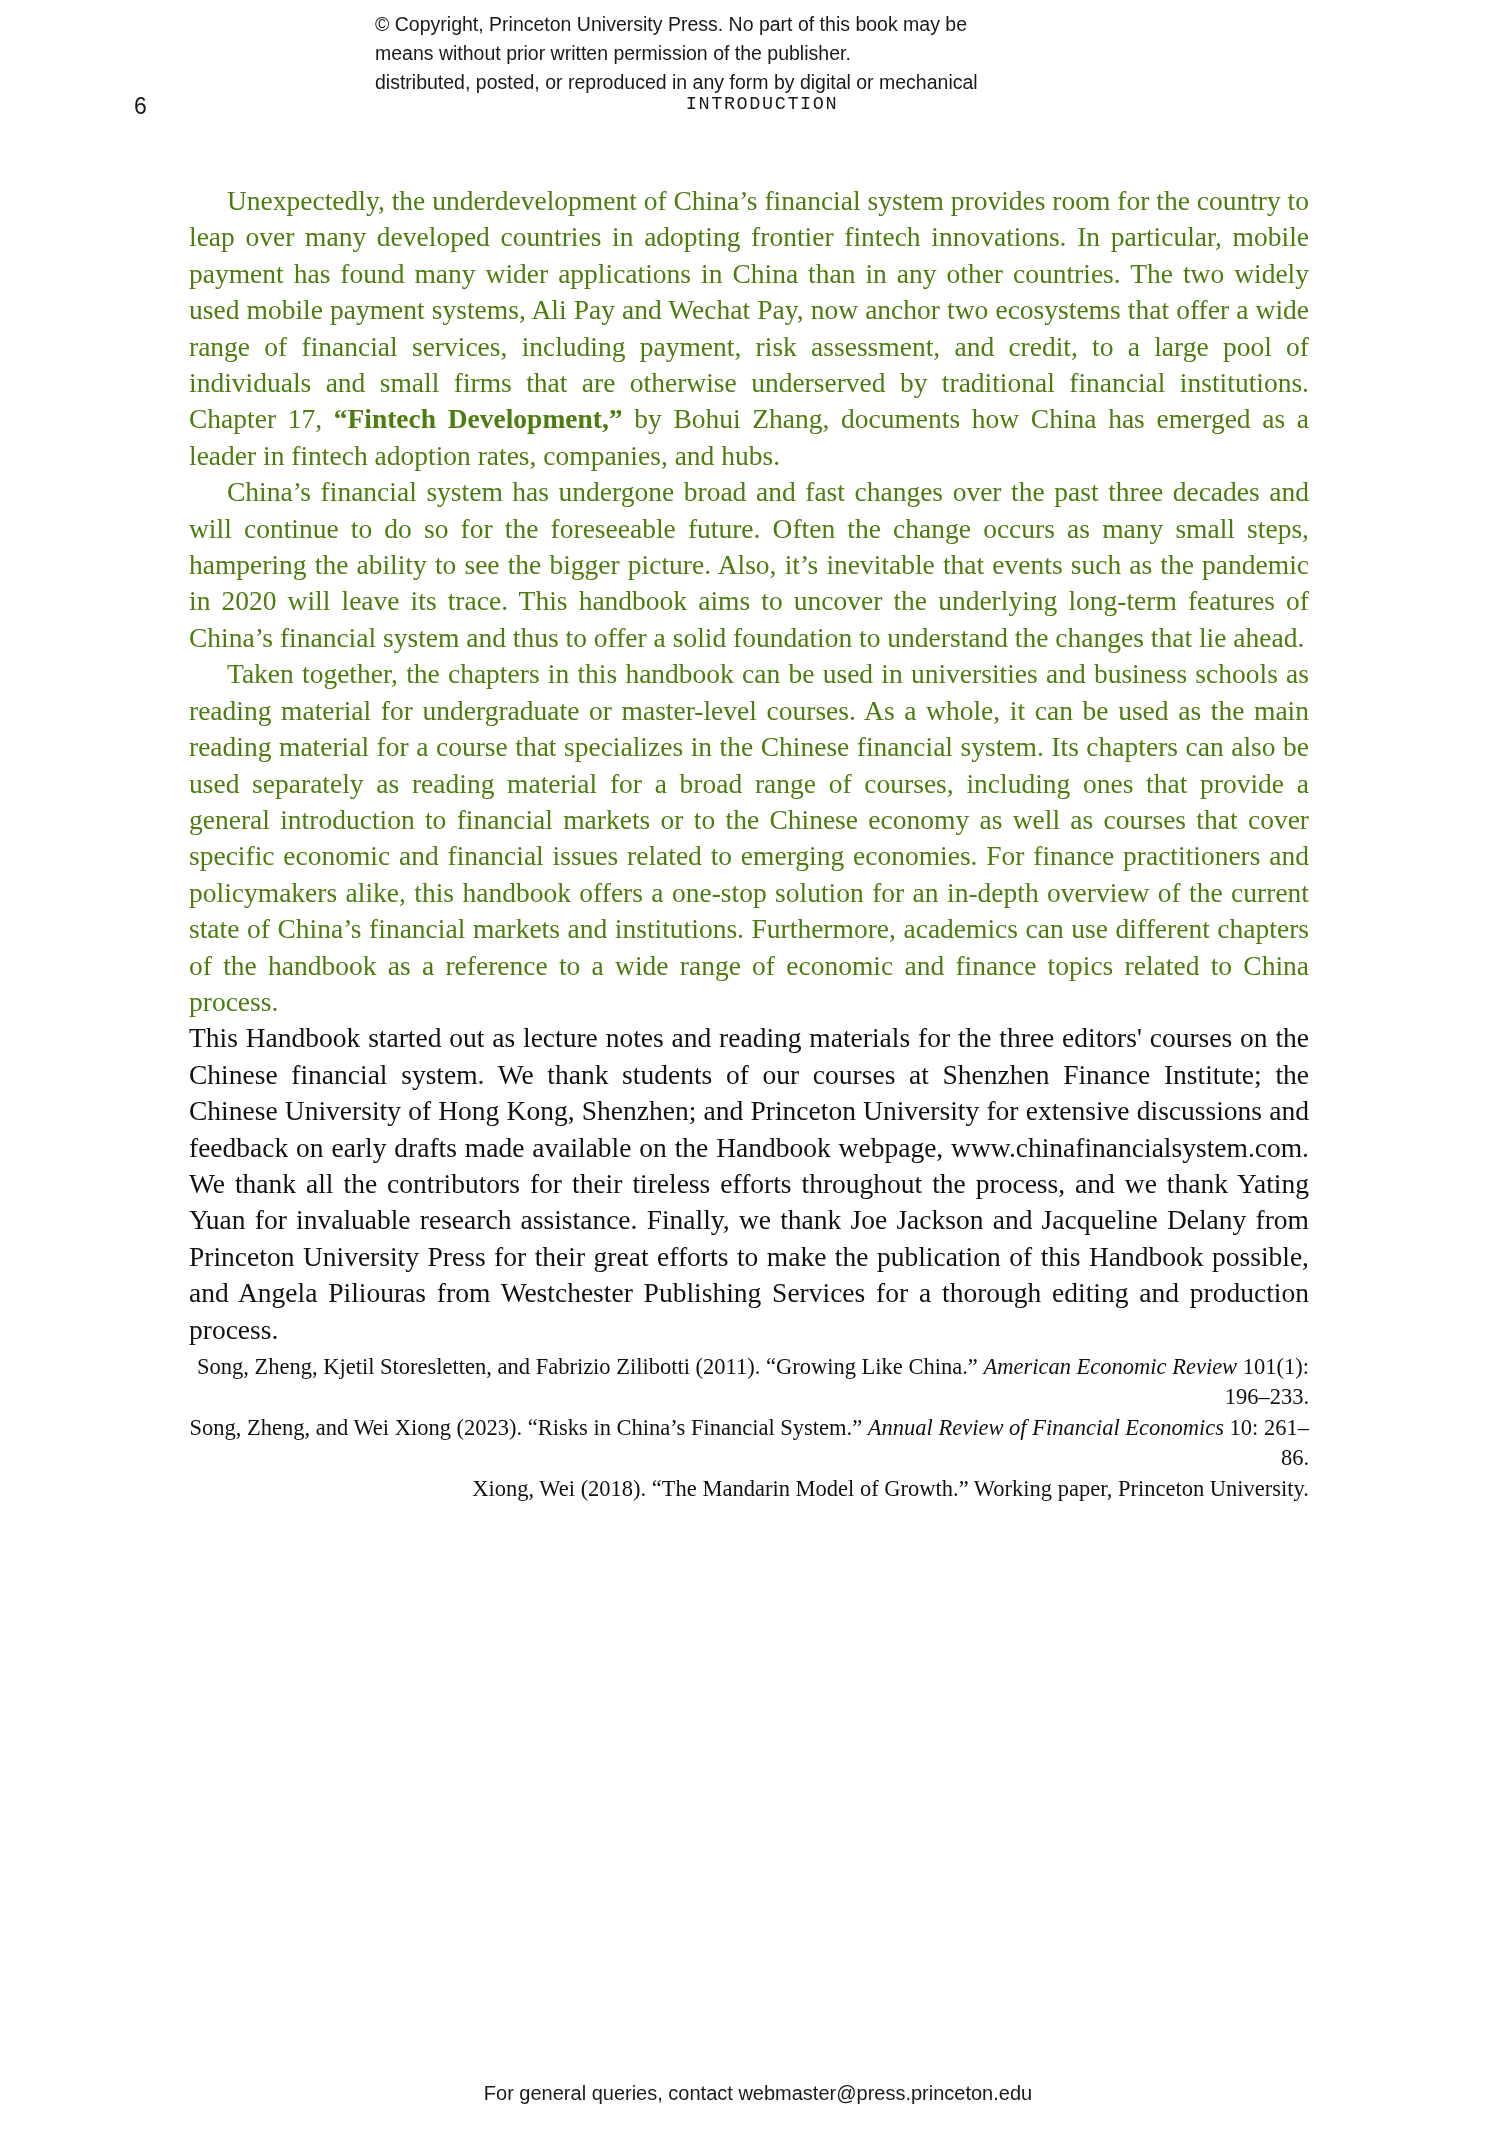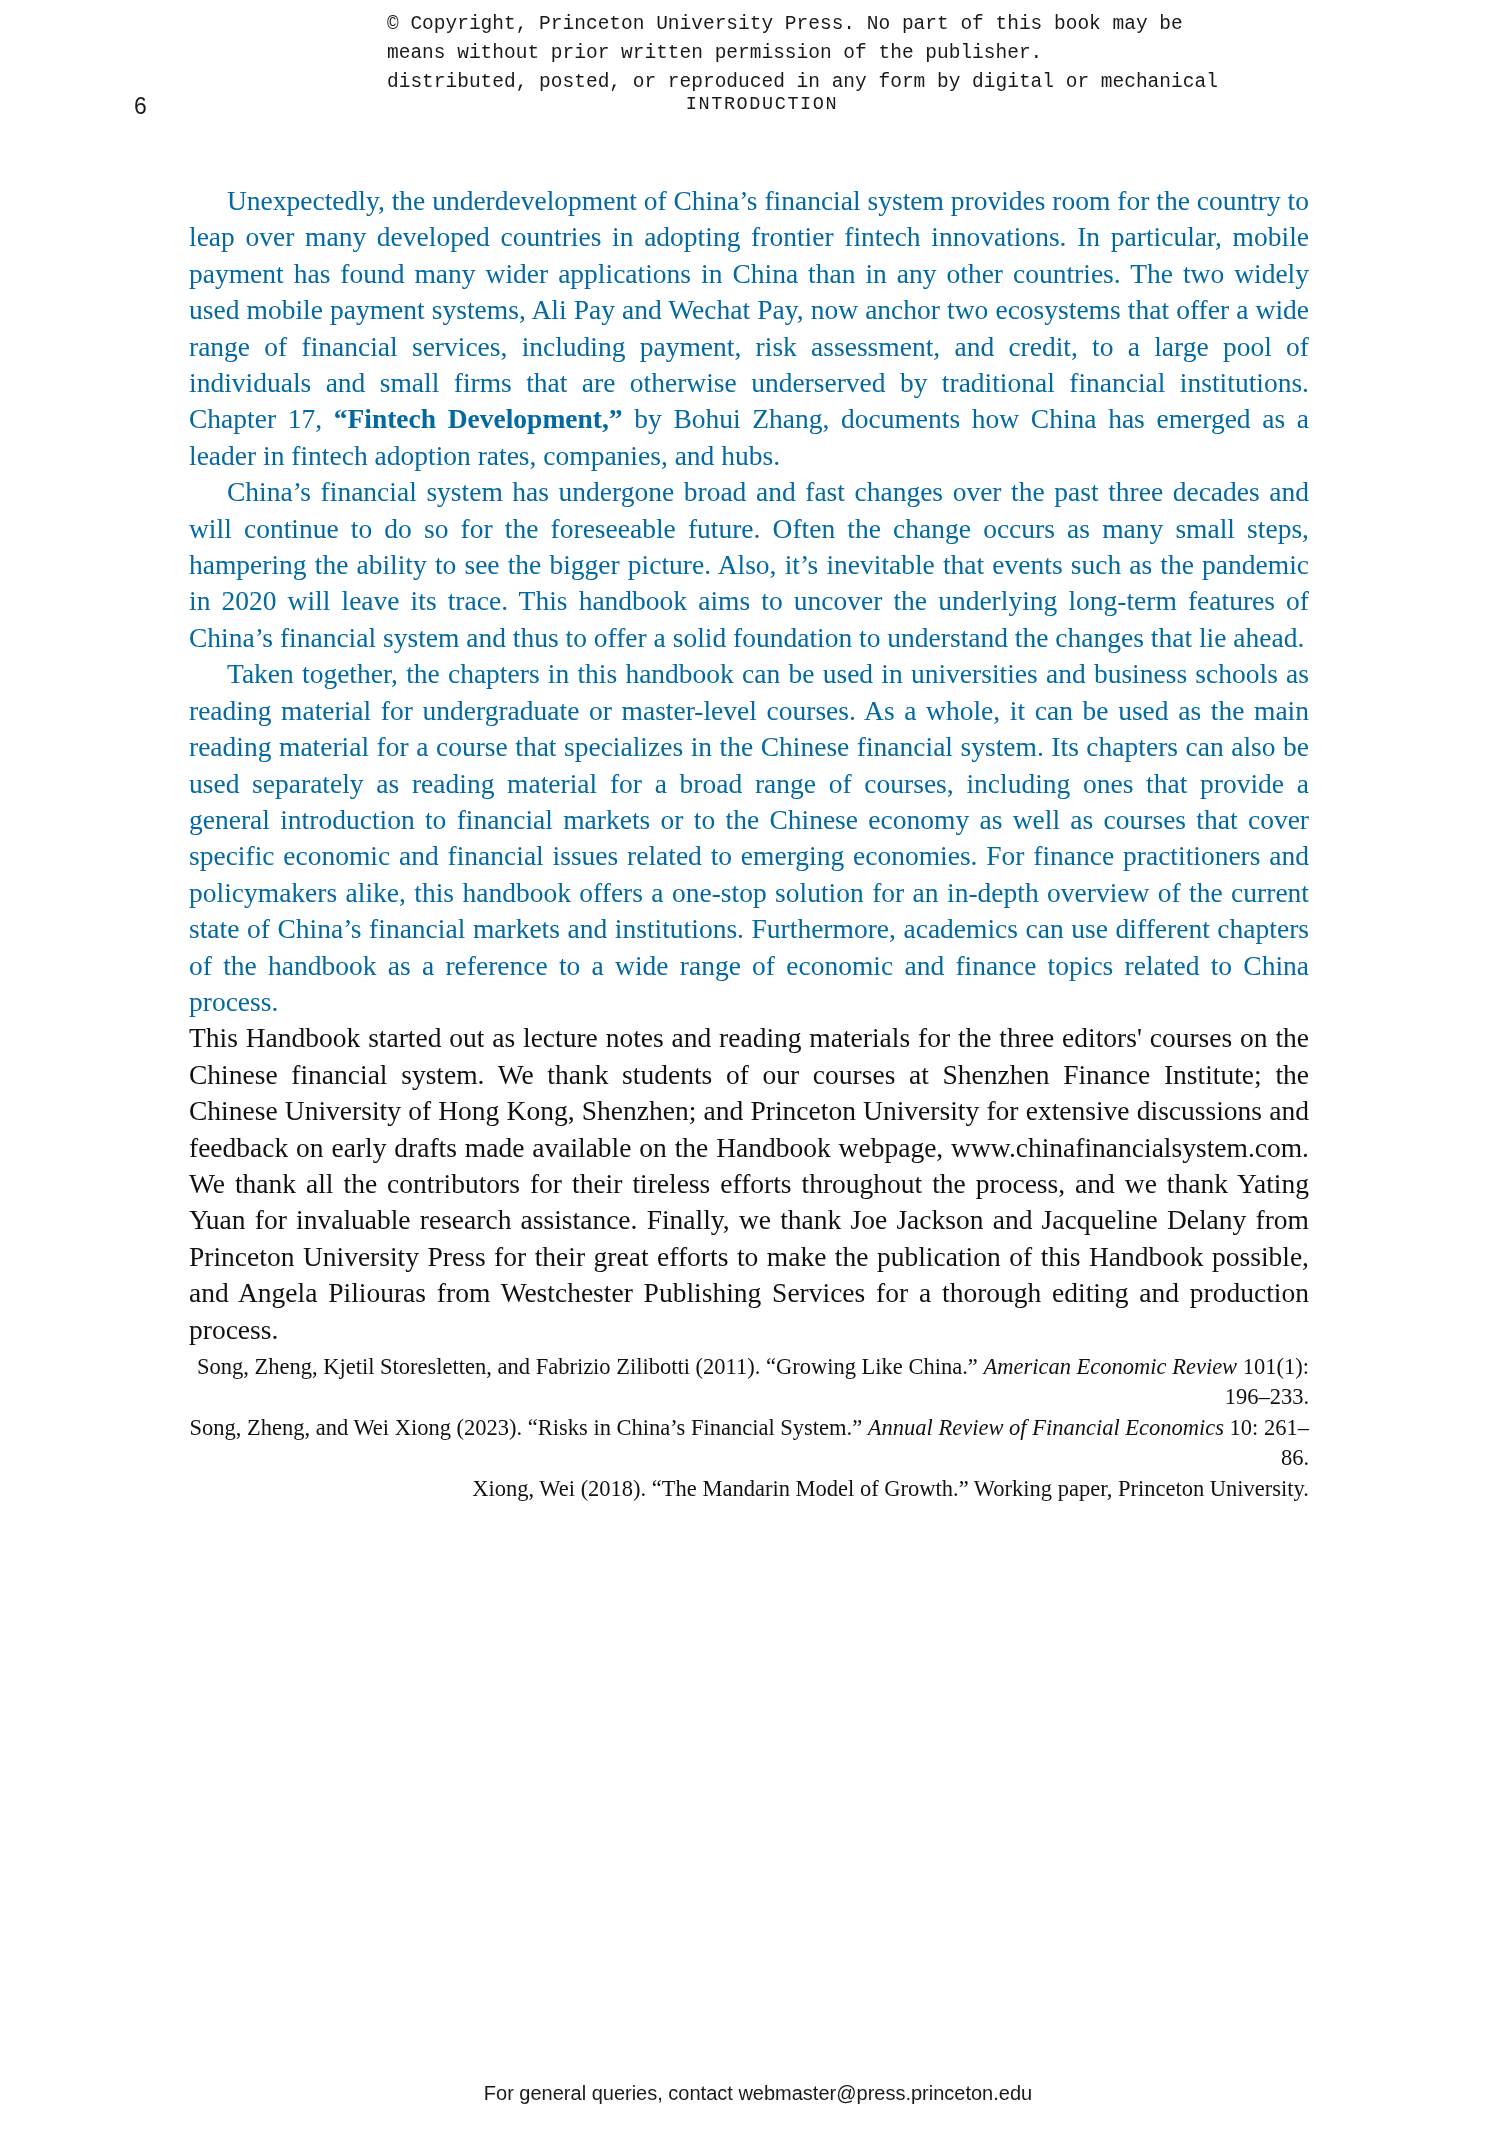--- a/index.html
+++ b/index.html
@@ -15,26 +15,25 @@
     color: #111111;
     overflow: hidden;
   }
 
   
   .copyright-block {
     position: absolute;
     top: 10px;
     left: 375px;
     width: 740px;
-    font-family: Liberation Mono, monospace;
+    font-family: Liberation Sans, sans-serif;
     font-size: 19.5px;
     line-height: 29px;
     color: #1a1a1a;
     text-align: left;
-    margin-left: 12px;
   }
   .copyright-block div { white-space: nowrap; }
 
   
   .running-row {
     position: absolute;
     top: 92px;
     left: 0;
     width: 1500px;
     height: 28px;
@@ -68,21 +67,21 @@
     width: 1120px;
   }
 
   p.body {
     margin: 0;
     font-family: "Liberation Serif", serif;
     font-size: 27.5px;
     line-height: 36.4px;
     text-align: justify;
     text-justify: inter-word;
-    color: #0369a1;
+    color: #4d7c0f;
     hyphens: manual;
   }
   p.body.indent { text-indent: 38px; }
   p.body b { font-weight: bold; }
 
   
   h2.section {
     margin: 0;
     font-family: "Liberation Sans", sans-serif;
     font-weight: normal;

